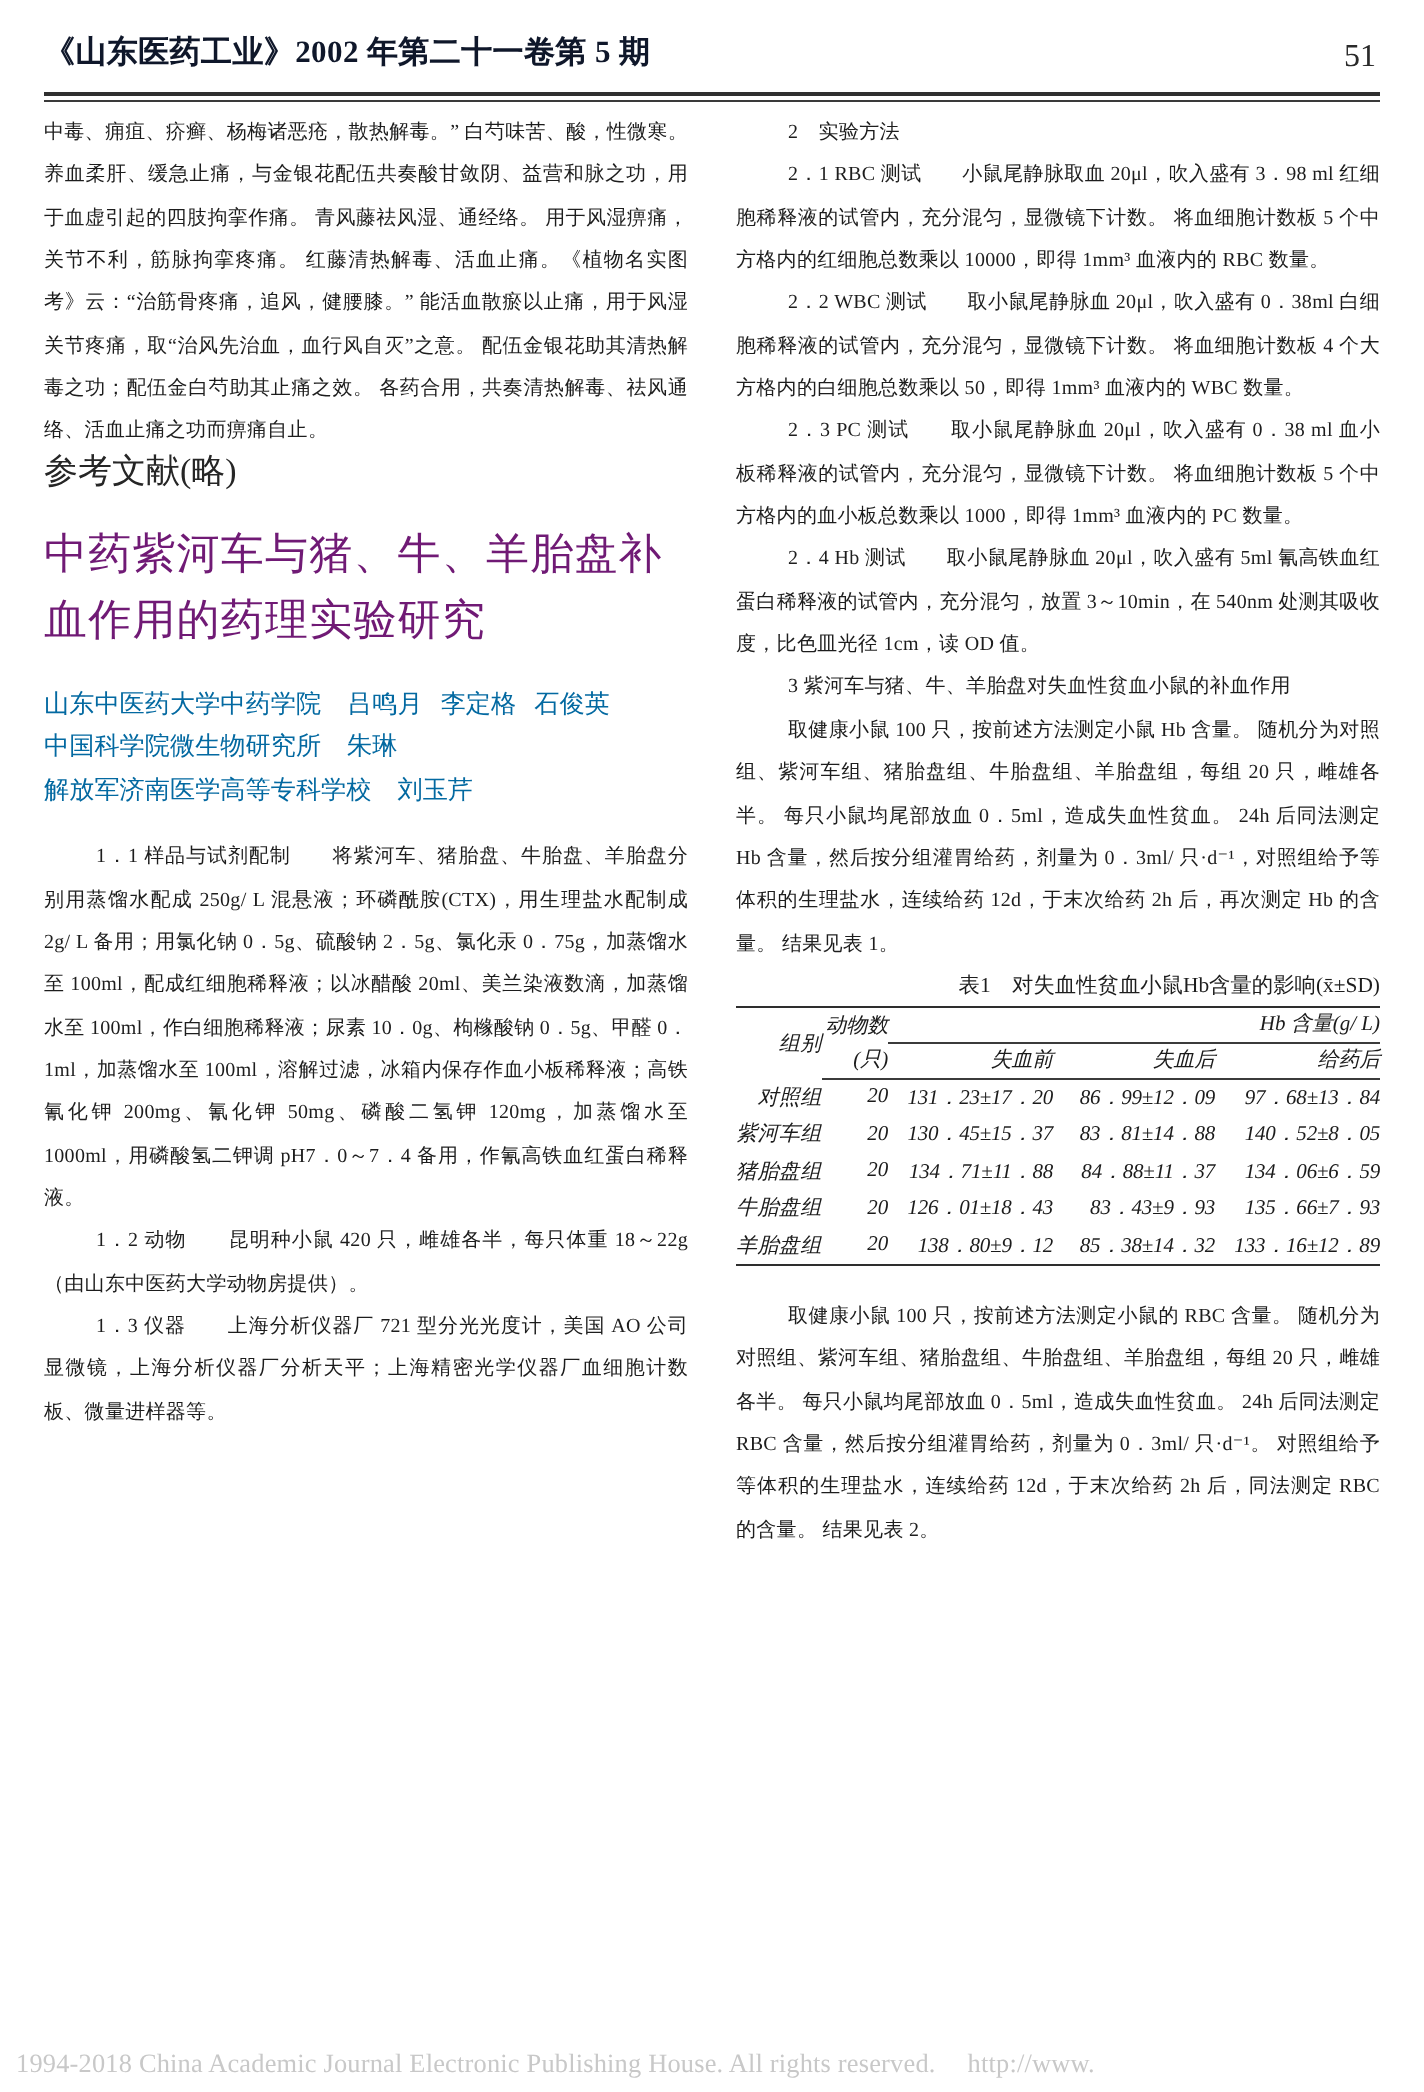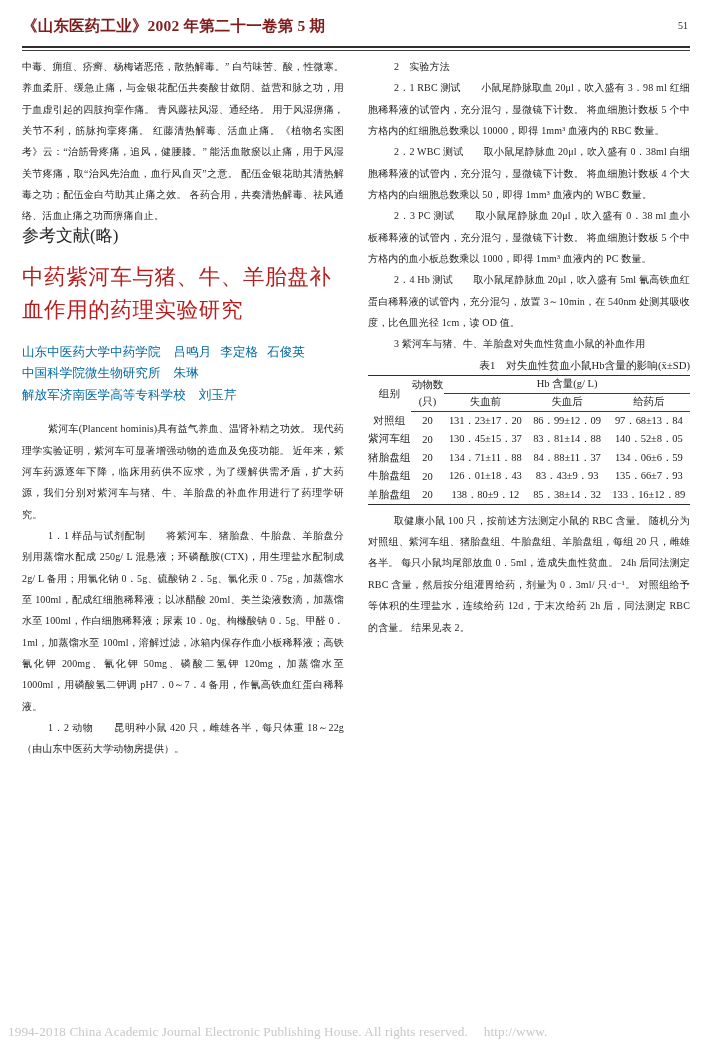--- a/index.html
+++ b/index.html
@@ -34,27 +34,27 @@
     height: 34px;
   }
   .runhead-title {
     position: absolute;
     left: 0;
     top: 0;
     font-size: 15.5px;
     font-weight: bold;
     letter-spacing: 0.2px;
     white-space: nowrap;
-    color: #7f1d1d;
+    color: #0f172a;
   }
   .runhead-page {
     position: absolute;
     right: 2px;
     top: 4px;
-    font-size: 10px;
+    font-size: 16px;
     color: #2a2a2a;
   }
   .runhead-rule {
     position: absolute;
     left: 0;
     top: 30px;
     width: 668px;
     border-top: 2.2px solid #2f2f2f;
     border-bottom: 0.9px solid #3a3a3a;
     height: 2px;
@@ -86,21 +86,21 @@
     line-height: 16px;
     color: #262626;
   }
 
   
   .art-title {
     margin: 17px 0 0 0;
     font-size: 21.5px;
     line-height: 33px;
     letter-spacing: 0.6px;
-    color: #b91c1c;
+    color: #701a75;
     font-family: "Liberation Serif", "DejaVu Serif", serif;
   }
   .byline {
     margin: 15px 0 0 0;
     font-size: 12.6px;
     line-height: 21.5px;
     color: #0369a1;
   }
   .byline .sp { display: inline-block; width: 13px; }
   .byline .sp2 { display: inline-block; width: 9px; }
@@ -118,22 +118,23 @@
   table.data {
     border-collapse: collapse;
     width: 322px;
     font-size: 10.5px;
     color: #1b1b1b;
     margin: 0 0 2px 0;
   }
   table.data th, table.data td {
     padding: 0;
     font-weight: normal;
-    text-align: center;
+    text-align: right;
     white-space: nowrap;
+    font-style: italic;
   }
   .rule-top td, .rule-top th { border-top: 1.6px solid #2e2e2e; }
   .rule-bot td, .rule-bot th { border-bottom: 1.4px solid #2e2e2e; }
   .rule-thin td, .rule-thin th { border-bottom: 0.9px solid #3b3b3b; }
   .cell-h   { height: 17px; }
   .cell-r   { height: 18.6px; }
   .c-group  { text-align: left; padding-left: 2px; letter-spacing: .2px; }
   .c-n      { width: 34px; }
   .c-v      { width: 86px; letter-spacing: -0.1px; }
   .spanline { border-bottom: 0.9px solid #3b3b3b; }
@@ -177,33 +178,34 @@
     </div>
     <div class="byline" style="margin-top:0">
       <span>中国科学院微生物研究所</span><span class="sp"></span><span>朱琳</span>
     </div>
     <div class="byline" style="margin-top:0">
       <span>解放军济南医学高等专科学校</span><span class="sp"></span><span>刘玉芹</span>
     </div>
 
     <div class="sec-gap"></div>
 
-    <p class="tx ind">紫河车(Plancent hominis)具有益气养血、温肾补精之功效。 现代药理学实验证明，紫河车可显著增强动物的造血及免疫功能。 近年来，紫河车药源逐年下降，临床用药供不应求，为了缓解供需矛盾，扩大药源，我们分别对紫河车与猪、牛、羊胎盘的补血作用进行了药理学研究。</p>
     <p class="tx ind">1．1 样品与试剂配制　　将紫河车、猪胎盘、牛胎盘、羊胎盘分别用蒸馏水配成 250g/ L 混悬液；环磷酰胺(CTX)，用生理盐水配制成 2g/ L 备用；用氯化钠 0．5g、硫酸钠 2．5g、氯化汞 0．75g，加蒸馏水至 100ml，配成红细胞稀释液；以冰醋酸 20ml、美兰染液数滴，加蒸馏水至 100ml，作白细胞稀释液；尿素 10．0g、枸橼酸钠 0．5g、甲醛 0．1ml，加蒸馏水至 100ml，溶解过滤，冰箱内保存作血小板稀释液；高铁氰化钾 200mg、氰化钾 50mg、磷酸二氢钾 120mg，加蒸馏水至 1000ml，用磷酸氢二钾调 pH7．0～7．4 备用，作氰高铁血红蛋白稀释液。</p>
     <p class="tx ind">1．2 动物　　昆明种小鼠 420 只，雌雄各半，每只体重 18～22g（由山东中医药大学动物房提供）。</p>
+    <p class="tx ind">1．3 仪器　　上海分析仪器厂 721 型分光光度计，美国 AO 公司显微镜，上海分析仪器厂分析天平；上海精密光学仪器厂血细胞计数板、微量进样器等。</p>
   </div>
 
   <div class="col col-right">
 
     <p class="tx ind">2　实验方法</p>
     <p class="tx ind">2．1 RBC 测试　　小鼠尾静脉取血 20μl，吹入盛有 3．98 ml 红细胞稀释液的试管内，充分混匀，显微镜下计数。 将血细胞计数板 5 个中方格内的红细胞总数乘以 10000，即得 1mm³ 血液内的 RBC 数量。</p>
     <p class="tx ind">2．2 WBC 测试　　取小鼠尾静脉血 20μl，吹入盛有 0．38ml 白细胞稀释液的试管内，充分混匀，显微镜下计数。 将血细胞计数板 4 个大方格内的白细胞总数乘以 50，即得 1mm³ 血液内的 WBC 数量。</p>
     <p class="tx ind">2．3 PC 测试　　取小鼠尾静脉血 20μl，吹入盛有 0．38 ml 血小板稀释液的试管内，充分混匀，显微镜下计数。 将血细胞计数板 5 个中方格内的血小板总数乘以 1000，即得 1mm³ 血液内的 PC 数量。</p>
     <p class="tx ind">2．4 Hb 测试　　取小鼠尾静脉血 20μl，吹入盛有 5ml 氰高铁血红蛋白稀释液的试管内，充分混匀，放置 3～10min，在 540nm 处测其吸收度，比色皿光径 1cm，读 OD 值。</p>
     <p class="tx ind">3 紫河车与猪、牛、羊胎盘对失血性贫血小鼠的补血作用</p>
+    <p class="tx ind">取健康小鼠 100 只，按前述方法测定小鼠 Hb 含量。 随机分为对照组、紫河车组、猪胎盘组、牛胎盘组、羊胎盘组，每组 20 只，雌雄各半。 每只小鼠均尾部放血 0．5ml，造成失血性贫血。 24h 后同法测定 Hb 含量，然后按分组灌胃给药，剂量为 0．3ml/ 只·d⁻¹，对照组给予等体积的生理盐水，连续给药 12d，于末次给药 2h 后，再次测定 Hb 的含量。 结果见表 1。</p>
 
     <div class="tbl-cap">表1　对失血性贫血小鼠Hb含量的影响(x̄±SD)</div>
 
     <table class="data">
       <thead>
         <tr class="rule-top">
           <td class="cell-h c-group" rowspan="2">组别</td>
           <td class="cell-h c-n">动物数</td>
           <td class="cell-h spanline" colspan="3">Hb 含量(g/ L)</td>
         </tr>
@@ -246,20 +248,20 @@
         <tr class="cell-r rule-bot">
           <td class="c-group">羊胎盘组</td>
           <td class="c-n">20</td>
           <td class="c-v">138．80±9．12</td>
           <td class="c-v">85．38±14．32</td>
           <td class="c-v">133．16±12．89</td>
         </tr>
       </tbody>
     </table>
 
-    <p class="tx ind" style="margin-top:5px">取健康小鼠 100 只，按前述方法测定小鼠的 RBC 含量。 随机分为对照组、紫河车组、猪胎盘组、牛胎盘组、羊胎盘组，每组 20 只，雌雄各半。 每只小鼠均尾部放血 0．5ml，造成失血性贫血。 24h 后同法测定 RBC 含量，然后按分组灌胃给药，剂量为 0．3ml/ 只·d⁻¹。 对照组给予等体积的生理盐水，连续给药 12d，于末次给药 2h 后，同法测定 RBC 的含量。 结果见表 2。</p>
+    <p class="tx ind" style="margin-top:15px">取健康小鼠 100 只，按前述方法测定小鼠的 RBC 含量。 随机分为对照组、紫河车组、猪胎盘组、牛胎盘组、羊胎盘组，每组 20 只，雌雄各半。 每只小鼠均尾部放血 0．5ml，造成失血性贫血。 24h 后同法测定 RBC 含量，然后按分组灌胃给药，剂量为 0．3ml/ 只·d⁻¹。 对照组给予等体积的生理盐水，连续给药 12d，于末次给药 2h 后，同法测定 RBC 的含量。 结果见表 2。</p>
   </div>
 
   <div class="footer">
     <span>1994-2018 China Academic Journal Electronic Publishing House. All rights reserved.</span><span class="url">http://www.</span>
   </div>
 
 </div>
 
 </body></html>

